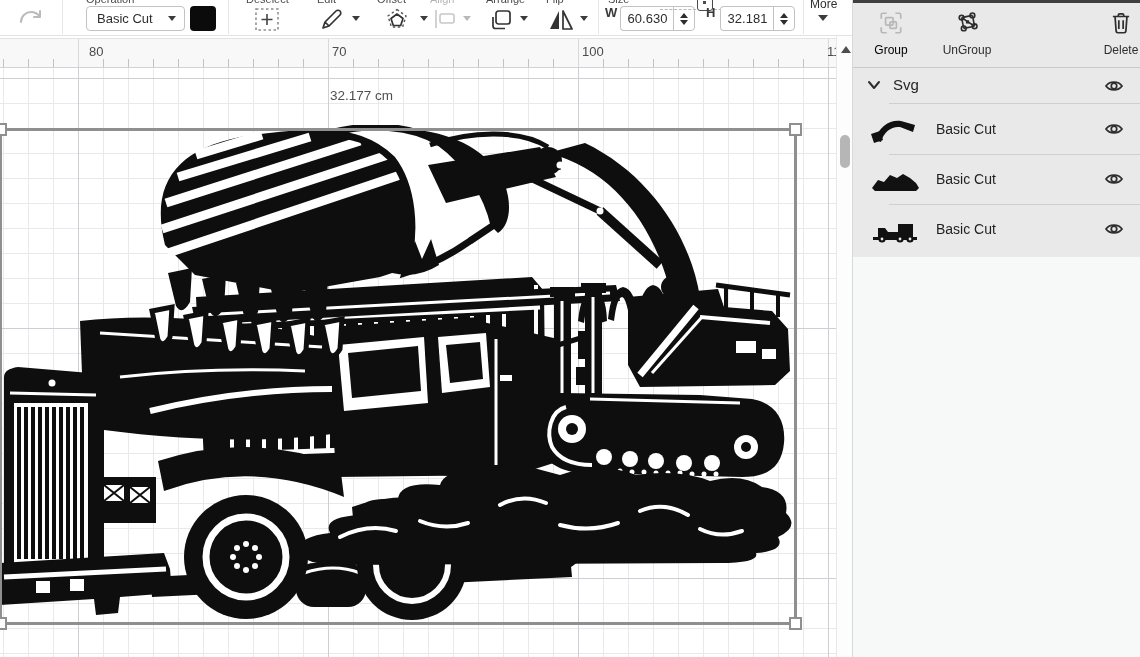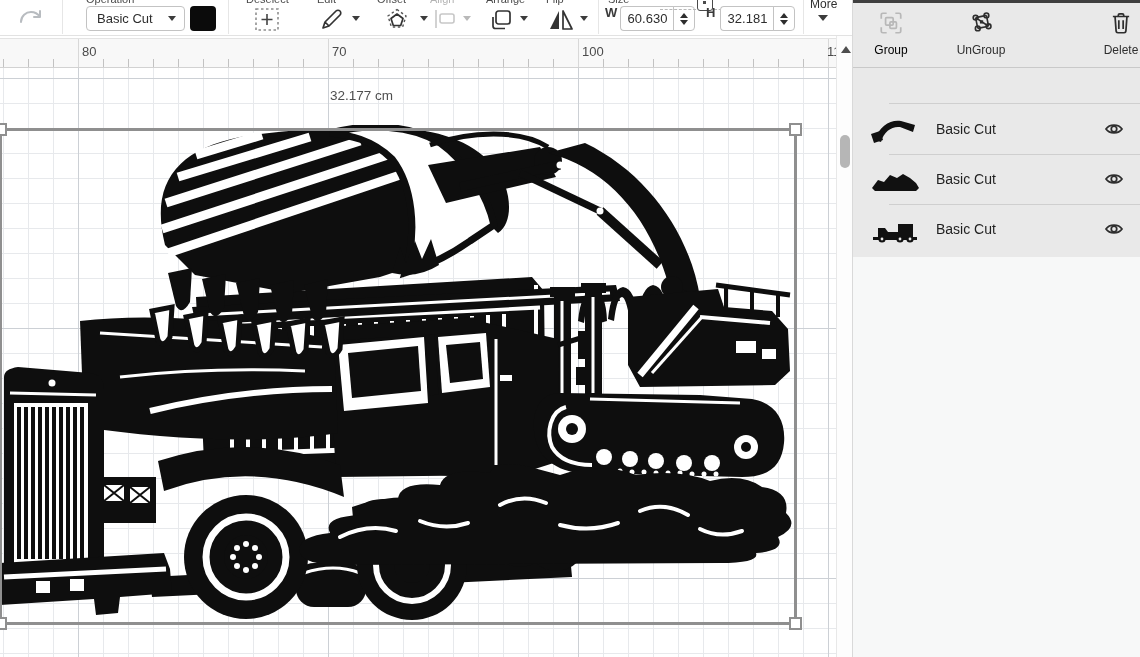--- a/index.html
+++ b/index.html
@@ -170,21 +170,21 @@
         <span class="stp-up"></span>
         <span class="stp-dn"></span>
       </div>
 
     <div class="vdiv" style="left:803px"></div>
     <span class="cliplab" style="left:810px;top:-3px;font-size:12px;color:#2f2f2f">More</span>
     <span class="caret" style="position:absolute;left:818px;top:15px;border-left-width:5px;border-right-width:5px;border-top-width:6px"></span>
   </div>
 
   <div class="ruler" id="ruler">
-      <span class="ruler-num" style="left: 82px;">80</span>
+      <span class="ruler-num" style="left: 89px;">80</span>
       <span class="ruler-num" style="left: 332px;">70</span>
       <span class="ruler-num" style="left: 582px;">100</span>
       <span class="ruler-num" style="left: 827px;">11</span>
     </div>
 
   <div class="canvas">
 
     <div class="dim-label">32.177 cm</div>
 
     <svg class="art" viewBox="0 0 800 502" width="800" height="502">
@@ -420,21 +420,21 @@
     <div class="panel-top"></div>
 
     <div class="act-btn disabled" style="left:2px">
       <svg width="26" height="26" viewBox="0 0 24 24" fill="none" stroke="#b8b8b8" stroke-width="1.6">
         <path d="M3,8 V4.5 Q3,3 4.5,3 H8 M16,3 h3.5 Q21,3 21,4.5 V8 M21,16 v3.5 Q21,21 19.5,21 H16 M8,21 H4.5 Q3,21 3,19.5 V16"></path>
         <rect x="7" y="7" width="7" height="7" rx="1"></rect>
           <rect x="11" y="11" width="6" height="6" rx="1"></rect>
       </svg>
       <span class="lbl">Group</span>
     </div>
-    <div class="act-btn" style="left:92px">
+    <div class="act-btn" style="left:78px">
       <svg width="26" height="26" viewBox="0 0 24 24" fill="none" stroke="#2e2e2e" stroke-width="1.5">
         <path d="M7,7 L17,5 M7,7 L9,17 M17,5 L19,15 M9,17 L19,15 M7,7 L19,15"></path>
         <circle cx="7" cy="7" r="2.2"></circle>
           <circle cx="17" cy="5" r="2.2"></circle>
         <circle cx="9" cy="17" r="2.2"></circle>
           <circle cx="19" cy="15" r="2.2"></circle>
         <rect x="11" y="9.5" width="3" height="3" fill="#2e2e2e" stroke="none"></rect>
       </svg>
       <span class="lbl">UnGroup</span>
     </div>
@@ -442,20 +442,30 @@
       <svg width="26" height="26" viewBox="0 0 24 24" fill="none" stroke="#2e2e2e" stroke-width="1.6">
         <path d="M4.5,6 h15 M9.5,6 V4.8 Q9.5,3.5 10.8,3.5 h2.4 Q14.5,3.5 14.5,4.8 V6"></path>
         <path d="M6.5,6 l1,13.5 q0.1,1.5 1.6,1.5 h5.8 q1.5,0 1.6,-1.5 l1,-13.5"></path>
         <path d="M10,9.5 v8 M14,9.5 v8"></path>
       </svg>
       <span class="lbl">Delete</span>
     </div>
 
     <div class="sep" style="left:0;top:67px;width:288px"></div>
 
+    <div class="svg-row">
+      <svg style="position:absolute;left:14px;top:12px" width="14" height="10" viewBox="0 0 14 10">
+        <path d="M2,2 L7,8 L12,2" fill="none" stroke="#2e2e2e" stroke-width="2" stroke-linecap="round" stroke-linejoin="round"></path>
+      </svg>
+      <span class="svg-title">Svg</span>
+      <svg class="eye-btn" viewBox="0 0 18 14" width="20" height="15">
+        <path d="M2,7 C5,2.5 13,2.5 16,7 C13,11.5 5,11.5 2,7 Z" fill="none" stroke="#2e2e2e" stroke-width="1.5"></path>
+        <circle cx="9" cy="7" r="2.4" fill="none" stroke="#2e2e2e" stroke-width="1.5"></circle>
+      </svg>
+    </div>
     <div class="sep" style="left:36px;top:103px;width:252px;background:#cfcfcf"></div>
 
     <div class="layer-row" style="top:104px">
       <svg class="thumb" viewBox="0 0 52 30">
         <path d="M6,26 C10,12 22,5 32,7 L46,11 L44,18 L31,13 C23,12 15,17 12,28 Z" fill="#111"></path>
         <path d="M2,20 l9,-3 3,9 -9,3 z" fill="#111"></path>
       </svg>
       <span class="layer-label">Basic Cut</span>
       <svg class="eye-btn" viewBox="0 0 18 14" width="20" height="15">
         <path d="M2,7 C5,2.5 13,2.5 16,7 C13,11.5 5,11.5 2,7 Z" fill="none" stroke="#2e2e2e" stroke-width="1.5"></path>

